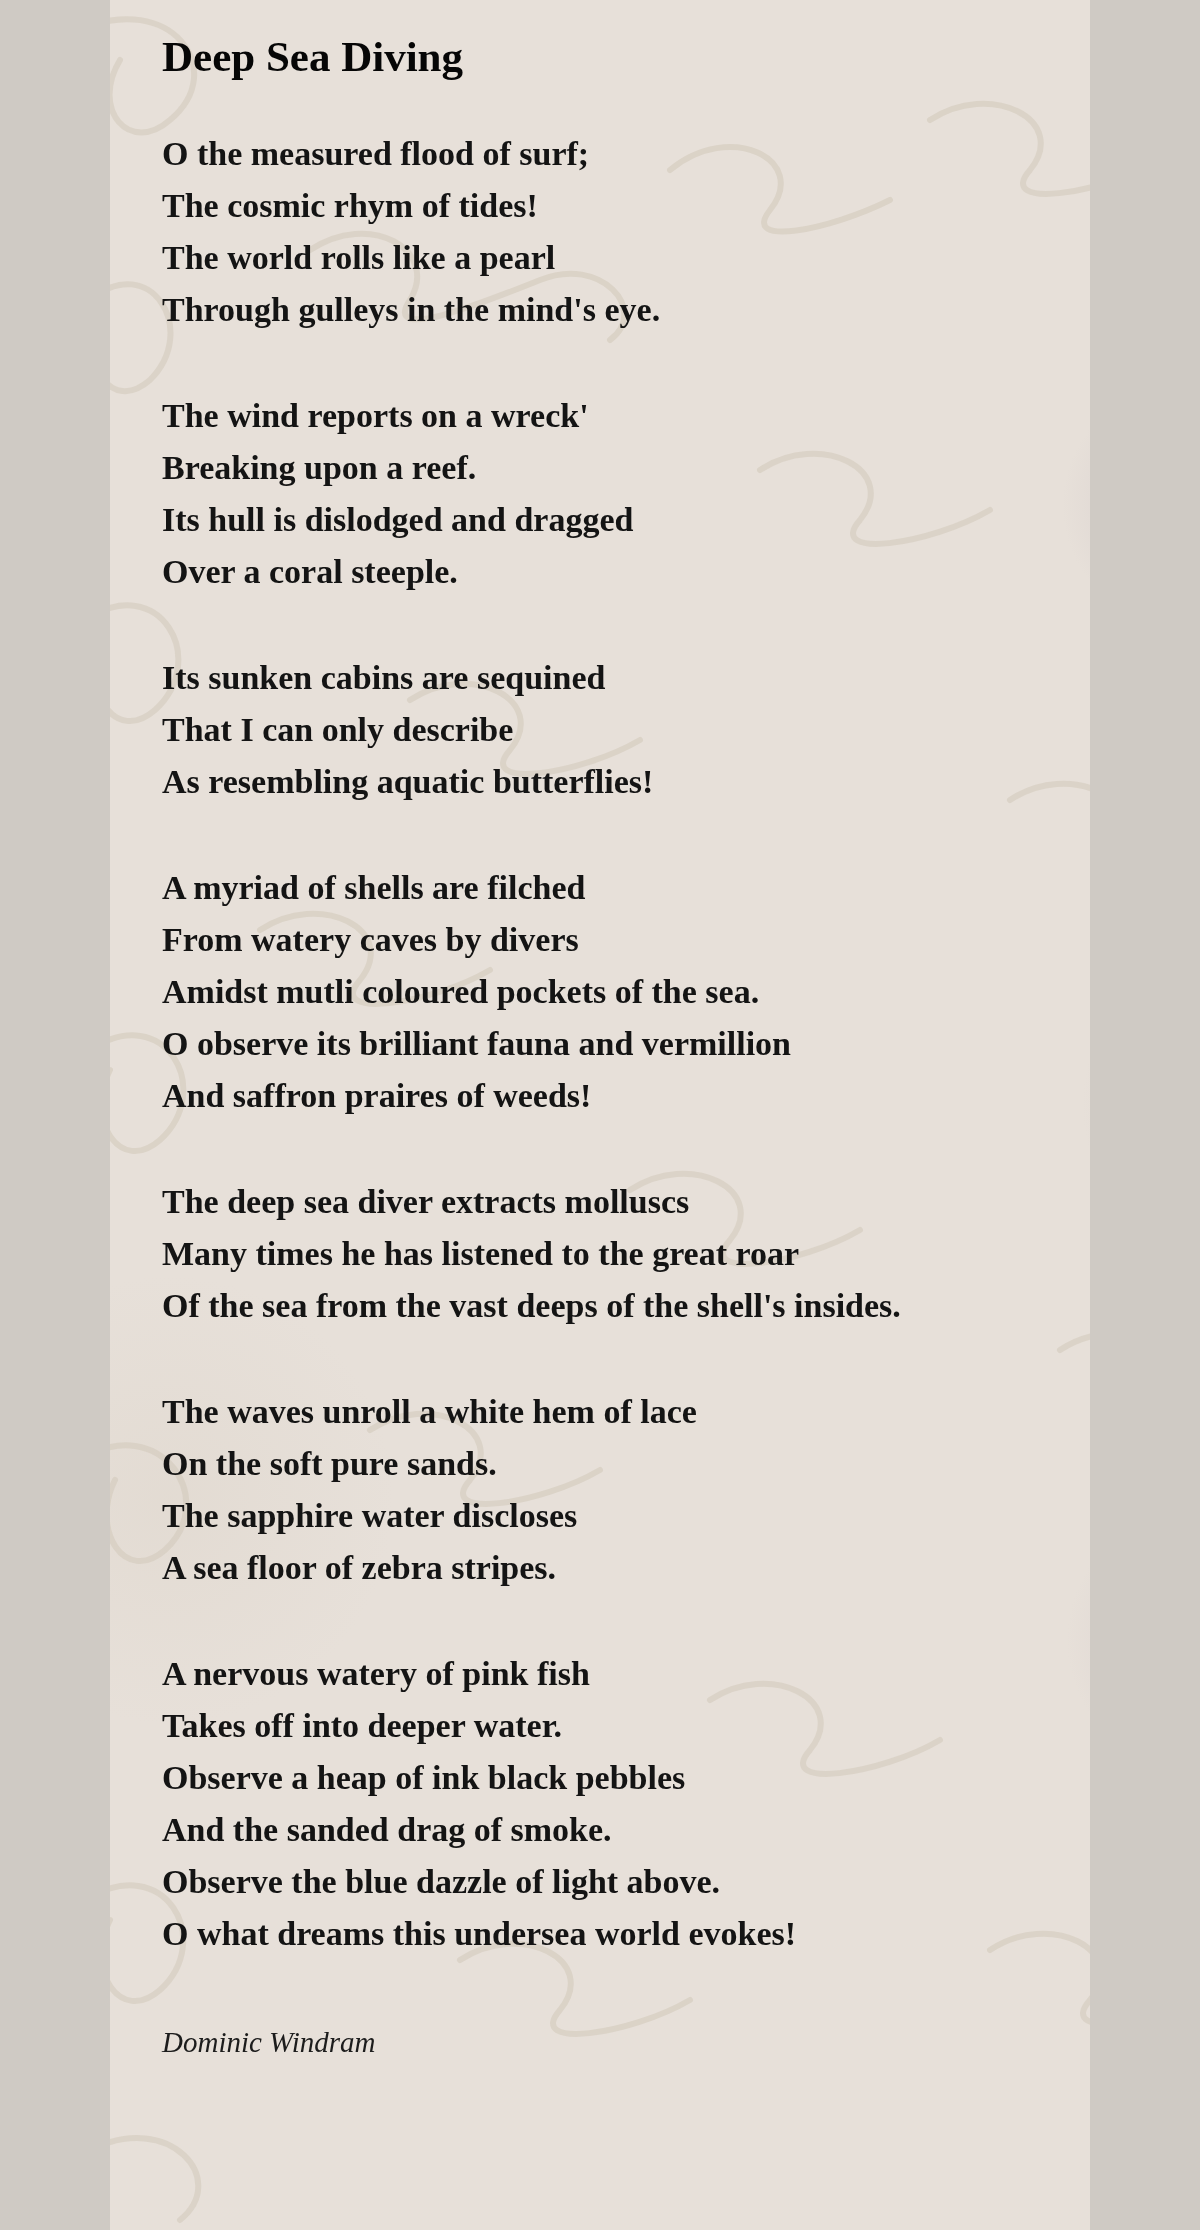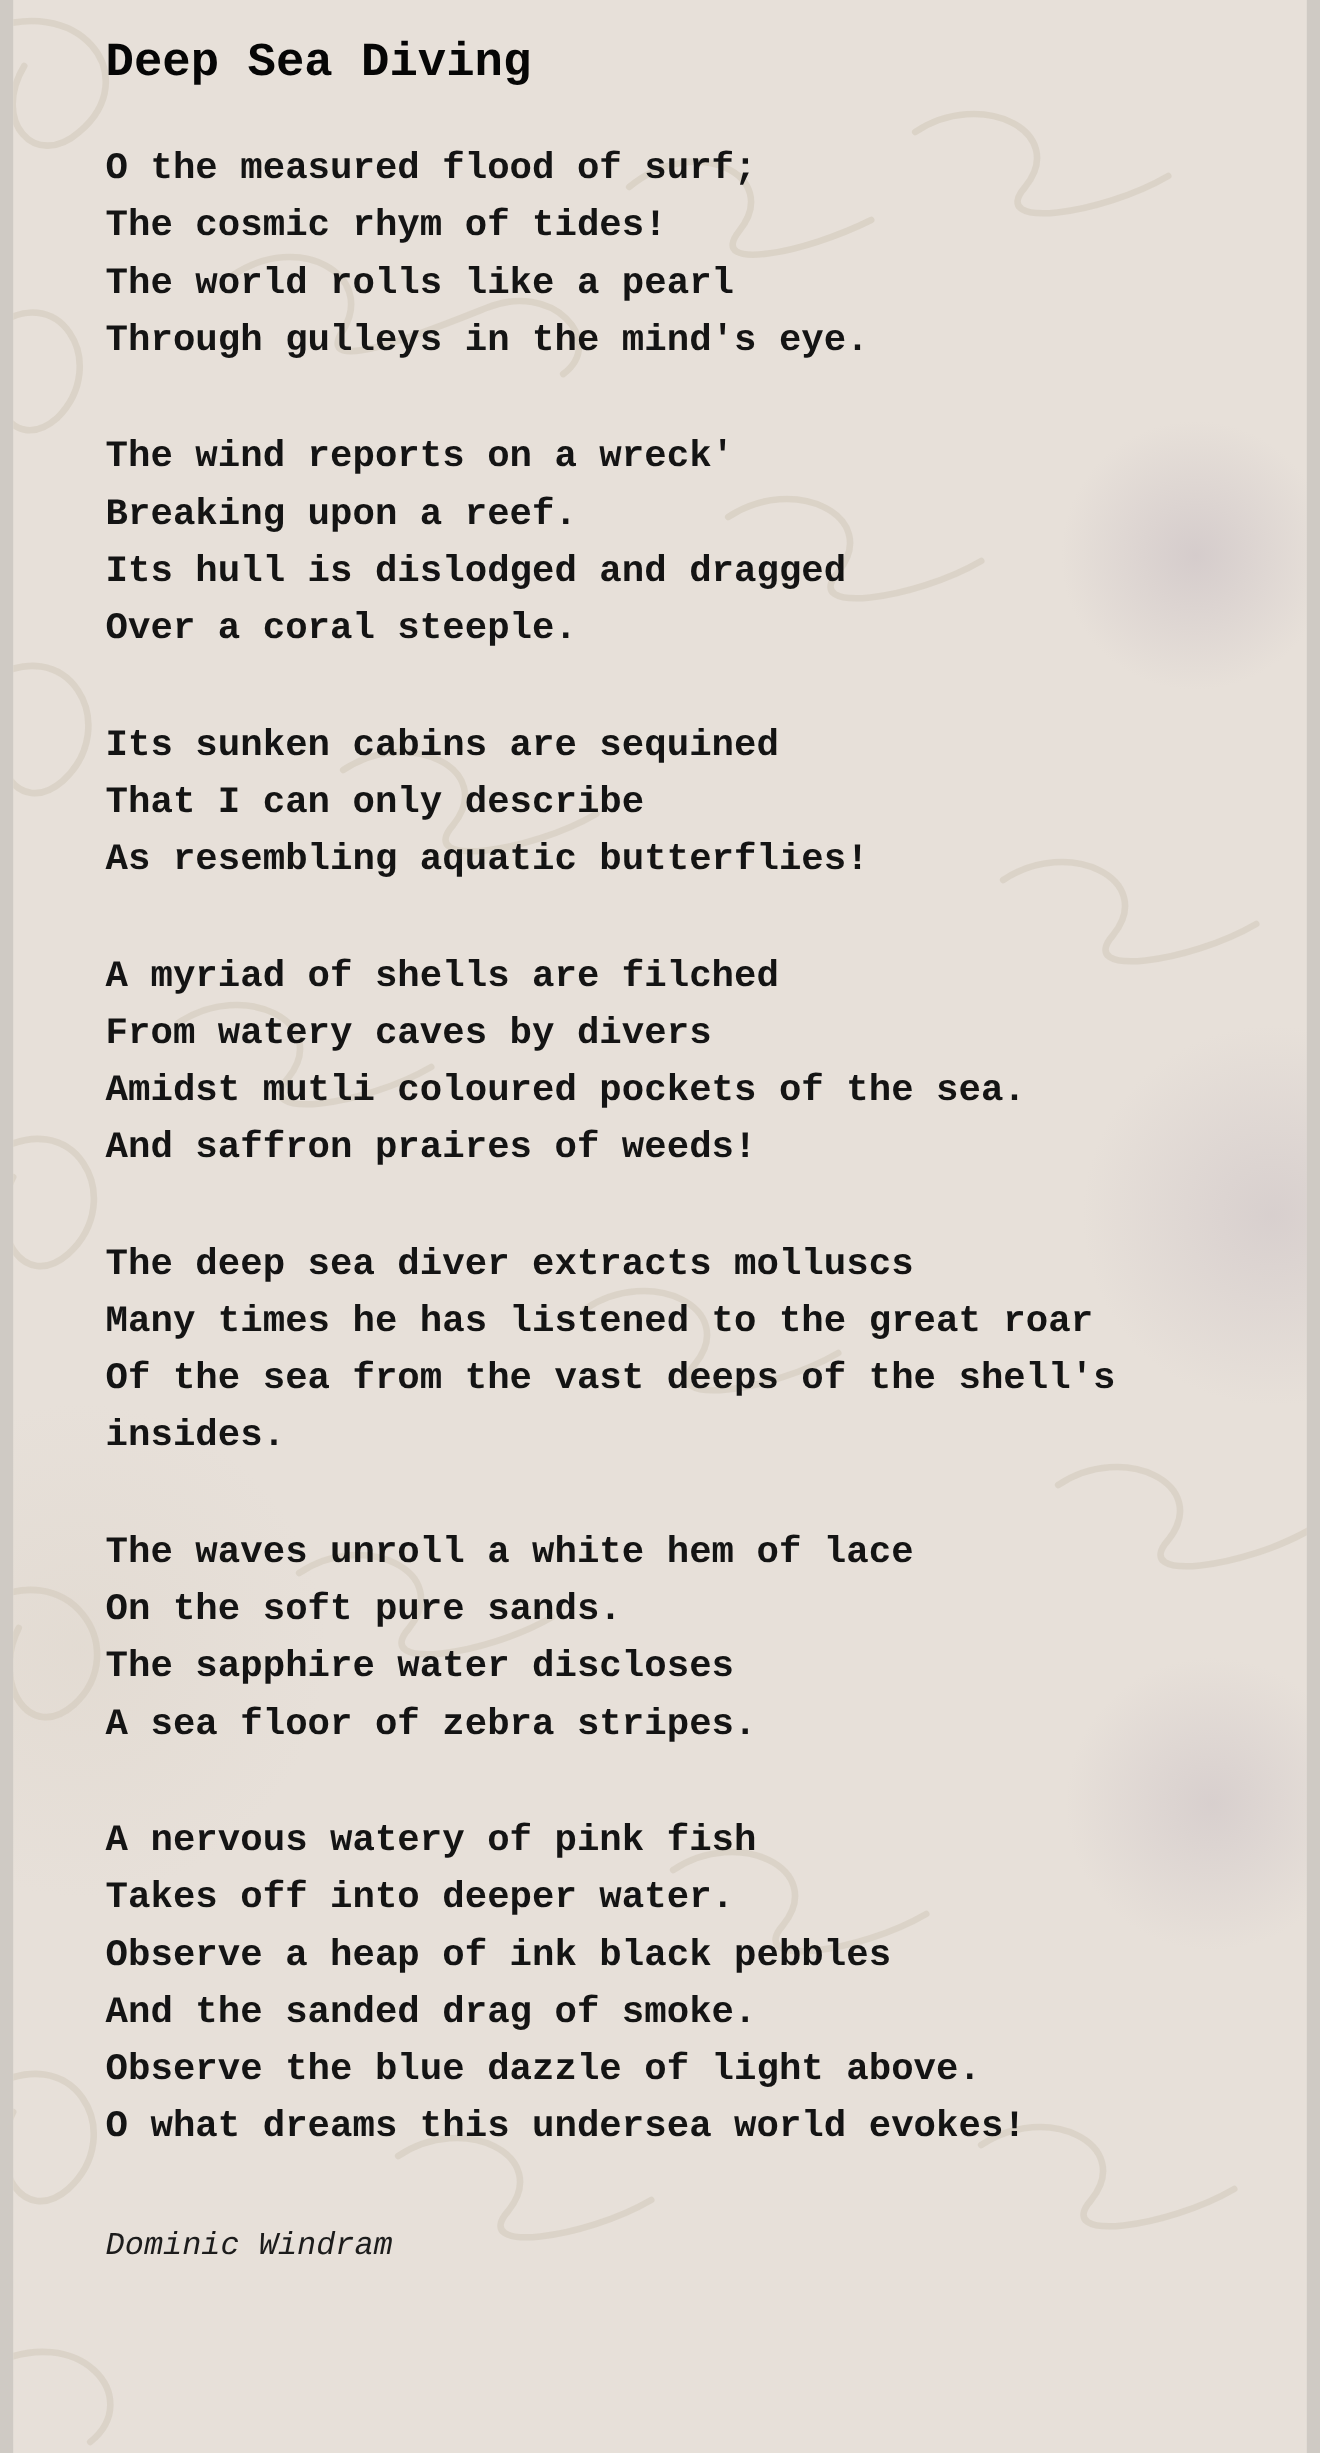--- a/index.html
+++ b/index.html
@@ -2,27 +2,27 @@
 <html><head>
 <meta charset="utf-8">
 <style>
   html, body {
     margin: 0;
     padding: 0;
     background: #cfcac4;
   }
   .page {
     position: relative;
-    width: 1176px;
+    width: 980px;
     height: 2230px;
     margin: 0 auto;
     box-sizing: border-box;
-    padding: 30px 40px 0 84px;
+    padding: 30px 40px 0 52px;
     overflow: hidden;
-    font-family: Liberation Mono, monospace;
+    font-family: Liberation Serif, serif;
     
     background:
       radial-gradient(circle 170px at 1075px 505px,  rgba(201,191,195,0.60), rgba(201,191,195,0) 72%),
       radial-gradient(circle 240px at 1145px 1105px, rgba(201,191,195,0.50), rgba(201,191,195,0) 72%),
       radial-gradient(circle 185px at 1090px 1640px, rgba(201,191,195,0.50), rgba(201,191,195,0) 72%),
       radial-gradient(circle 300px at 60px 1500px,   rgba(214,205,192,0.25), rgba(214,205,192,0) 75%),
       #e7e0d9;
   }
   .watermark {
     position: absolute;
@@ -113,20 +113,21 @@
       <p class="stanza">
         <span class="line">Its sunken cabins are sequined</span>
         <span class="line">That I can only describe</span>
         <span class="line">As resembling aquatic butterflies!</span>
       </p>
 
       <p class="stanza">
         <span class="line">A myriad of shells are filched</span>
         <span class="line">From watery caves by divers</span>
         <span class="line">Amidst mutli coloured pockets of the sea.</span>
+        <span class="line">O observe its brilliant fauna and vermillion</span>
         <span class="line">And saffron praires of weeds!</span>
       </p>
 
       <p class="stanza">
         <span class="line">The deep sea diver extracts molluscs</span>
         <span class="line">Many times he has listened to the great roar</span>
         <span class="line">Of the sea from the vast deeps of the shell's insides.</span>
       </p>
 
       <p class="stanza">

